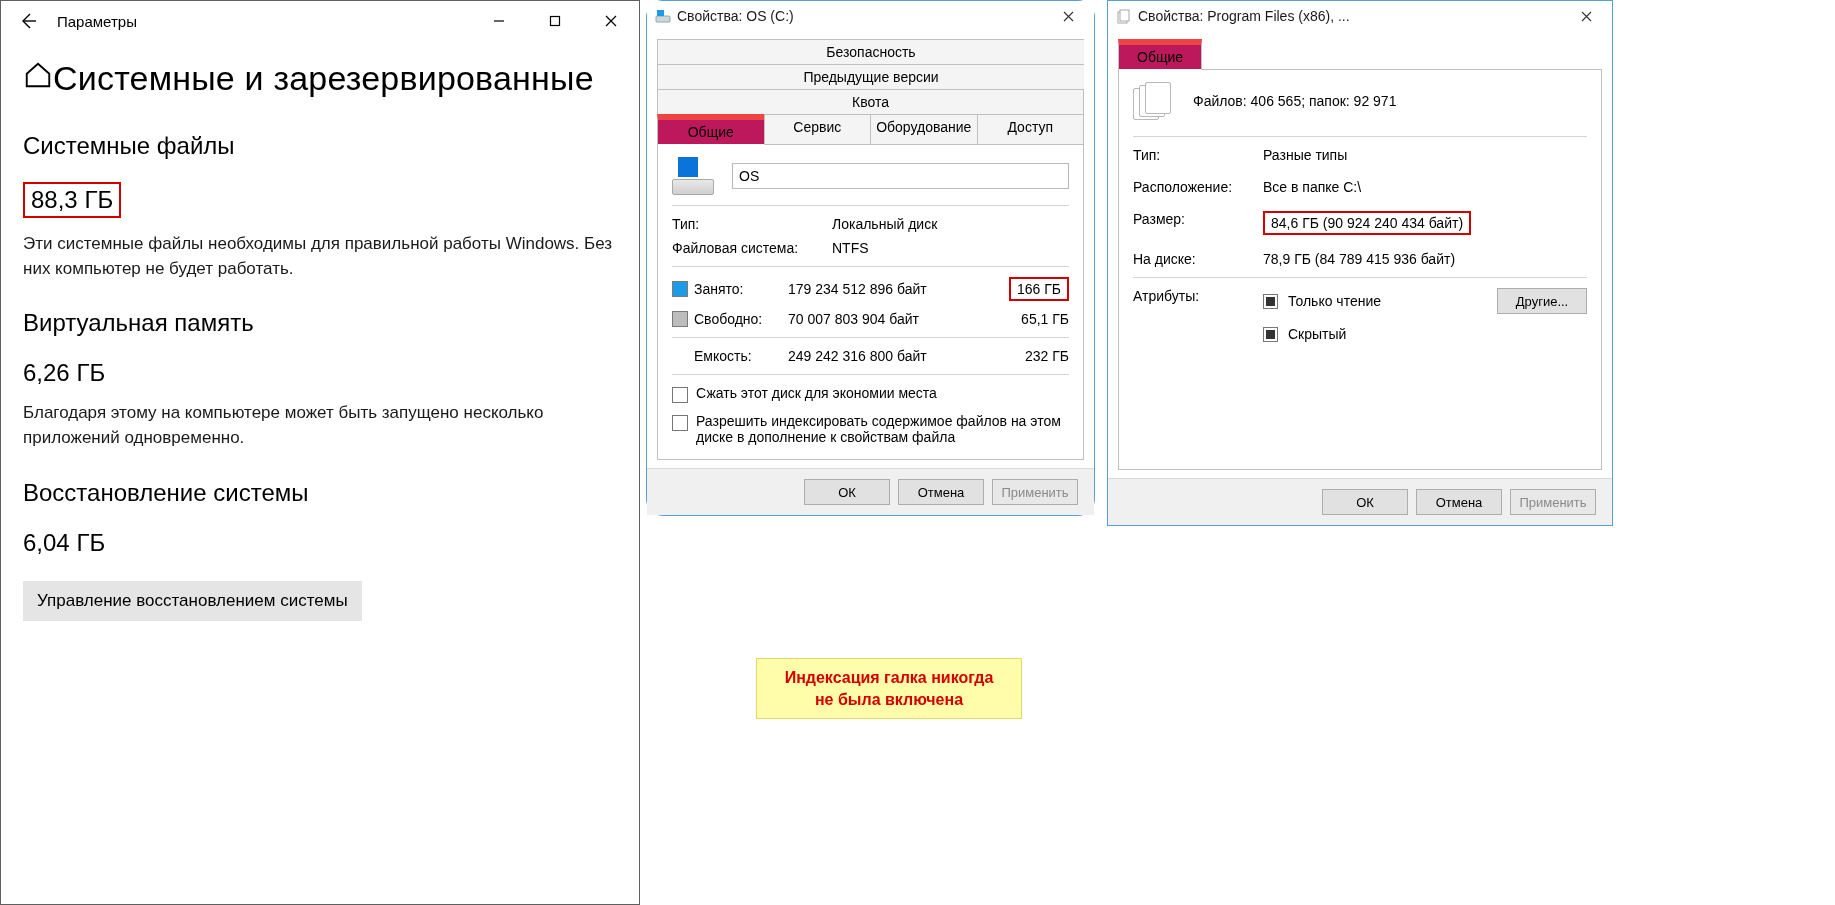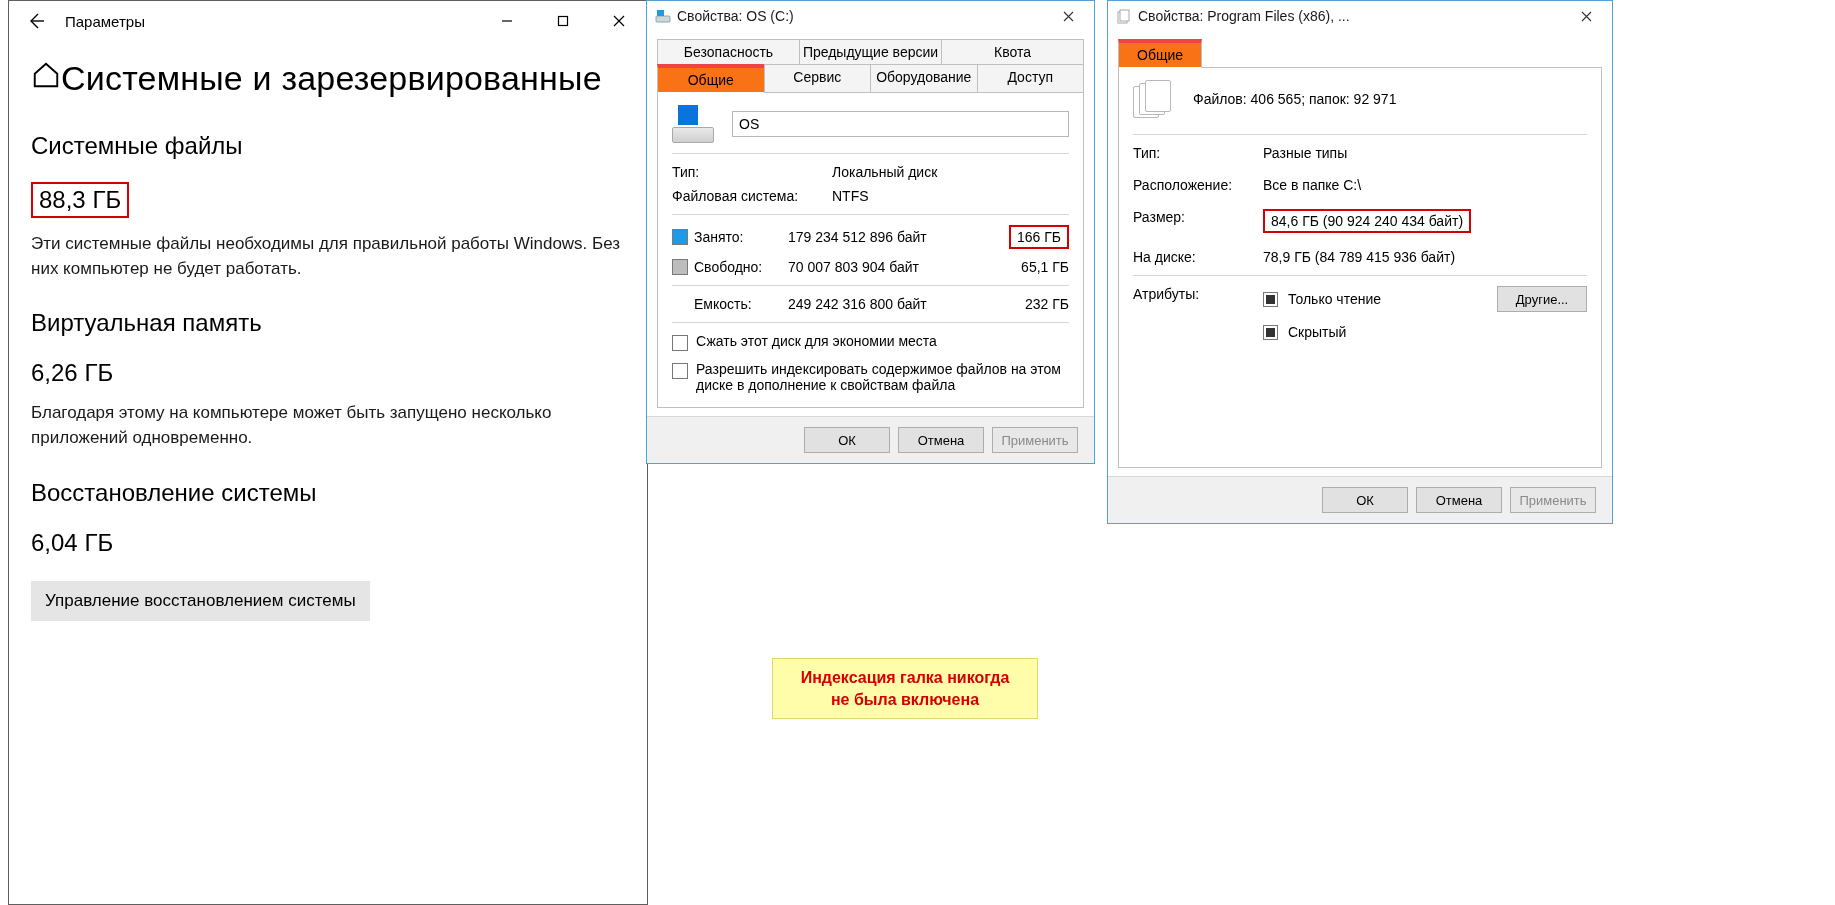--- a/index.html
+++ b/index.html
@@ -7,21 +7,21 @@
     width: 1835px; height: 905px;
     font-family: "Segoe UI", Tahoma, sans-serif;
     font-size: 15px; color: #000;
     background: #fff;
     position: relative;
     overflow: hidden;
   }
 
   
   .settings {
-    position: absolute; left: 8px; top: 0;
+    position: absolute; left: 0; top: 0;
     width: 640px; height: 905px;
     border: 1px solid #5f5f5f;
     background: #fff;
   }
   .settings-titlebar {
     height: 40px; display: flex; align-items: center;
     padding-left: 4px;
   }
   .settings-back {
     width: 46px; height: 40px; display: flex;
@@ -87,42 +87,42 @@
   }
   .btn {
     min-width: 86px; height: 26px; font-size: 13px;
     background: #e1e1e1; border: 1px solid #adadad;
     cursor: pointer;
   }
   .btn.disabled { color: #8a8a8a; background: #e8e8e8; cursor: default; }
 
   
   .tabstrip { display: flex; border-bottom: 1px solid #c0c0c0; font-size: 14px; }
-  .tabstrip.row2 { border-bottom: none; }
+  .tabstrip.row2 { border-bottom: none; flex-direction: column; }
   .tab {
     padding: 4px 0; text-align: center; background: #f4f4f4;
     border: 1px solid #c0c0c0; border-bottom: none;
     border-right: none; cursor: pointer; position: relative;
   }
   .tab:last-child { border-right: 1px solid #c0c0c0; }
   .tab.active {
-    background: #f97316; z-index: 2;
-    border-top: 4px solid #ef4444;
+    background: #be185d; z-index: 2;
+    border-top: 6px solid #ef4444;
     text-align: center;
   }
   .tab.active::after{
     content:""; position:absolute; left:0; right:0; bottom:-1px; height:1px; background:#fff;
   }
   .tab-panel {
     border: 1px solid #c0c0c0; border-top: none;
     padding: 12px 14px 14px 14px; font-size: 14px;
   }
 
   
-  .disk-dlg { left: 646px; top: 0; width: 449px; }
+  .disk-dlg { left: 646px; top: 0; width: 449px; border-radius: 17px; }
   .disk-row1 .tab { flex: 1; }
   .disk-row2 .tab { flex: 1; }
   .disk-header {
     display: flex; align-items: center; gap: 18px;
     margin-bottom: 10px;
   }
   .drive-glyph {
     width: 42px; height: 38px; position: relative;
   }
   .drive-glyph .hdd {
@@ -186,21 +186,21 @@
   .attr-row { display: flex; align-items: center; gap: 10px; }
   .tri-chk {
     width: 15px; height: 15px; border: 1px solid #777;
     display: inline-flex; align-items: center; justify-content: center;
     cursor: pointer;
   }
   .tri-chk .sq { width: 9px; height: 9px; background: #333; }
 
   
   .note {
-    position: absolute; left: 772px; top: 658px;
+    position: absolute; left: 756px; top: 658px;
     width: 266px; padding: 8px 12px;
     background: #fffcaa; border: 1px solid #e0d86a;
     color: #d40000; text-align: center; font-weight: 700;
     font-size: 16px; line-height: 1.35;
   }
 </style>
 </head>
 <body>
 
 <div class="settings">

